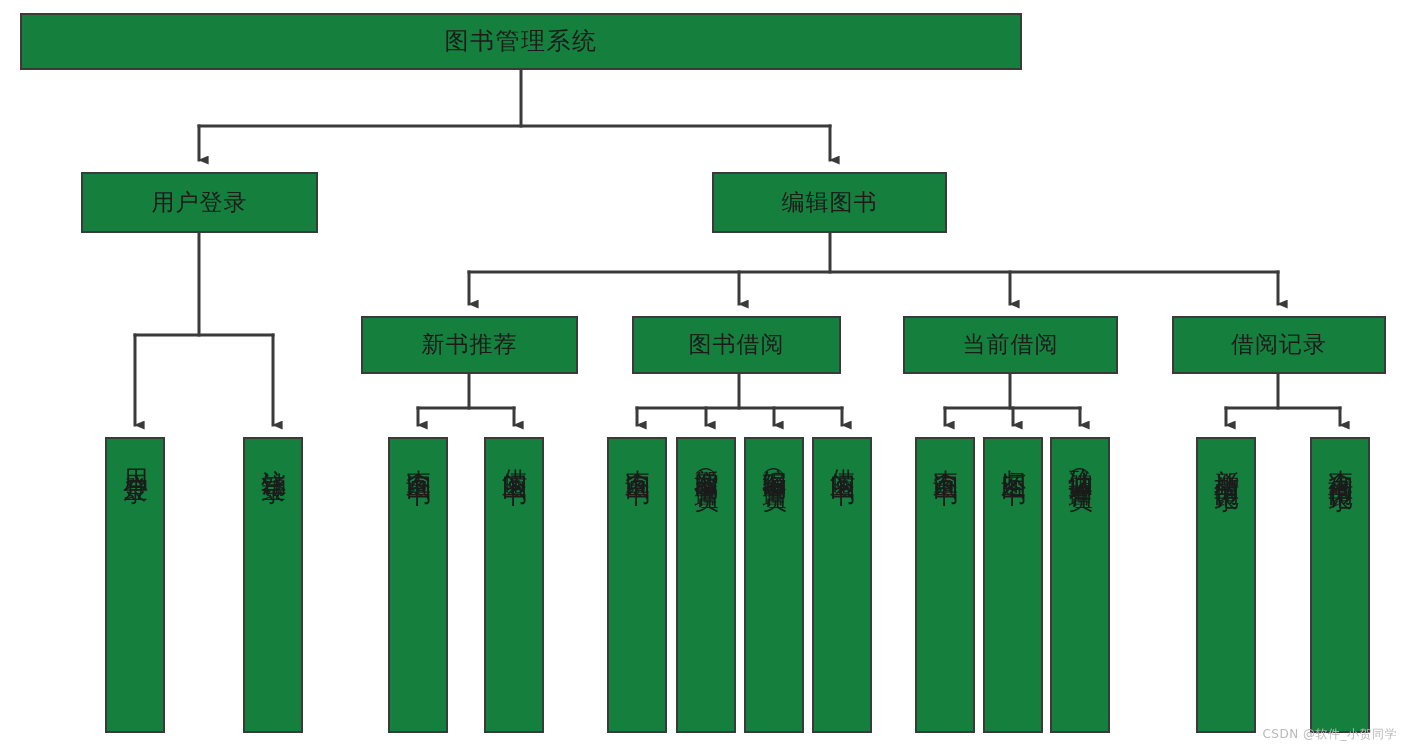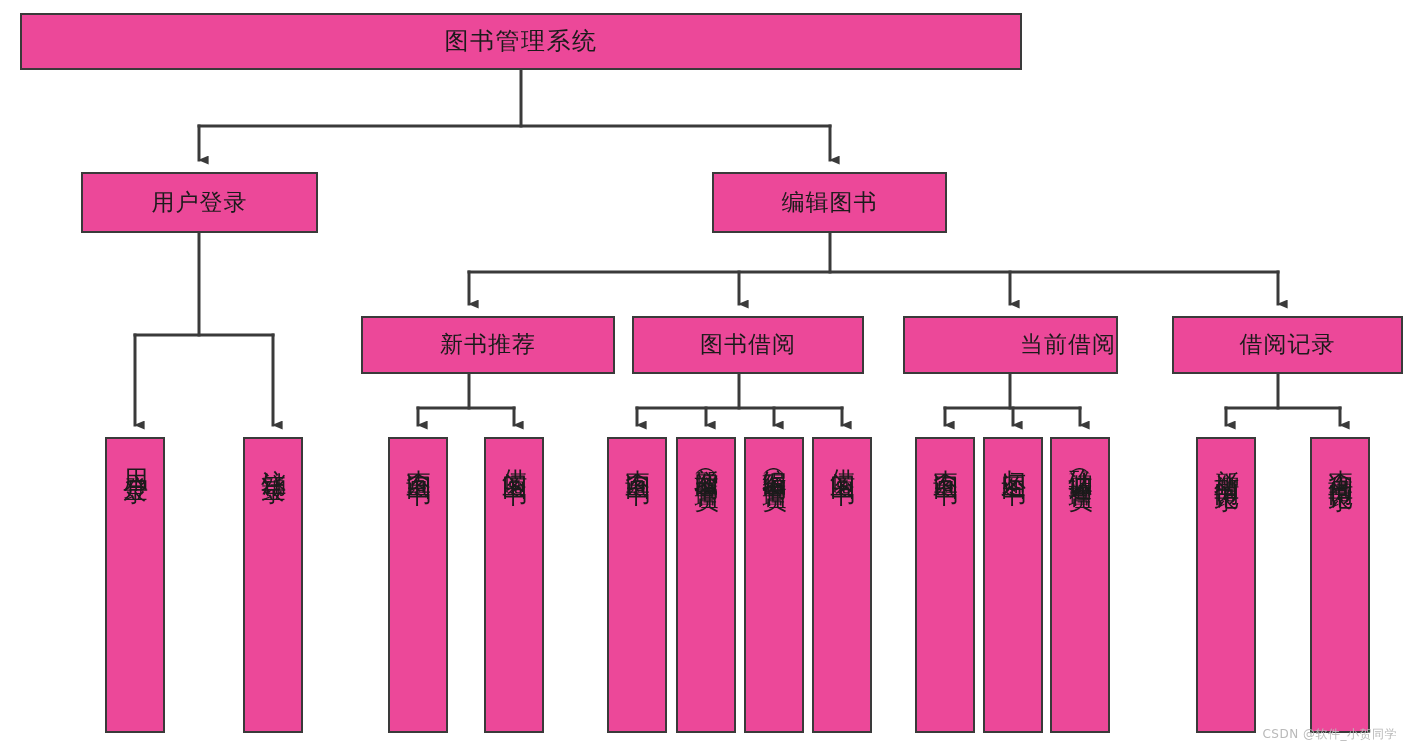--- a/index.html
+++ b/index.html
@@ -22,21 +22,21 @@
     position: absolute;
     left: 0;
     top: 0;
     width: 1405px;
     height: 747px;
     pointer-events: none;
   }
   .node {
     position: absolute;
     box-sizing: border-box;
-    background: #ec4899;
+    background: #15803d;
     border: 2.5px solid #3a3a3a;
     display: flex;
     align-items: center;
     justify-content: center;
     color: #1b1b1b;
     z-index: 2;
   }
   .node .lbl {
     display: block;
     text-align: center;
@@ -141,30 +141,30 @@
     <span class="lbl">图书管理系统</span>
   </div>
 
   <div class="node h-node" id="n-l2-0" style="left: 81px; top: 172px; width: 237px; height: 61px;">
     <span class="lbl">用户登录</span>
   </div>
   <div class="node h-node" id="n-l2-1" style="left: 712px; top: 172px; width: 235px; height: 61px;">
     <span class="lbl">编辑图书</span>
   </div>
 
-  <div class="node h-node" id="n-l3-0" style="left: 361px; top: 316px; width: 254px; height: 58px;">
+  <div class="node h-node" id="n-l3-0" style="left: 361px; top: 316px; width: 217px; height: 58px;">
     <span class="lbl">新书推荐</span>
   </div>
-  <div class="node h-node" id="n-l3-1" style="left: 632px; top: 316px; width: 232px; height: 58px;">
+  <div class="node h-node" id="n-l3-1" style="left: 632px; top: 316px; width: 209px; height: 58px;">
     <span class="lbl">图书借阅</span>
   </div>
-  <div class="node h-node" id="n-l3-2" style="left: 903px; top: 316px; width: 215px; height: 58px; justify-content: flex-end;">
+  <div class="node h-node" id="n-l3-2" style="left: 903px; top: 316px; width: 215px; height: 58px;">
     <span class="lbl">当前借阅</span>
   </div>
-  <div class="node h-node" id="n-l3-3" style="left: 1172px; top: 316px; width: 231px; height: 58px;">
+  <div class="node h-node" id="n-l3-3" style="left: 1172px; top: 316px; width: 214px; height: 58px;">
     <span class="lbl">借阅记录</span>
   </div>
 
   <div class="node v-node" id="n-lf-0" style="left: 105px; top: 437px; width: 60px; height: 296px;">
     <span class="lbl">用户登录</span>
   </div>
   <div class="node v-node" id="n-lf-1" style="left: 243px; top: 437px; width: 60px; height: 296px;">
     <span class="lbl">注销登录</span>
   </div>
   <div class="node v-node" id="n-lf-2" style="left: 388px; top: 437px; width: 60px; height: 296px;">

